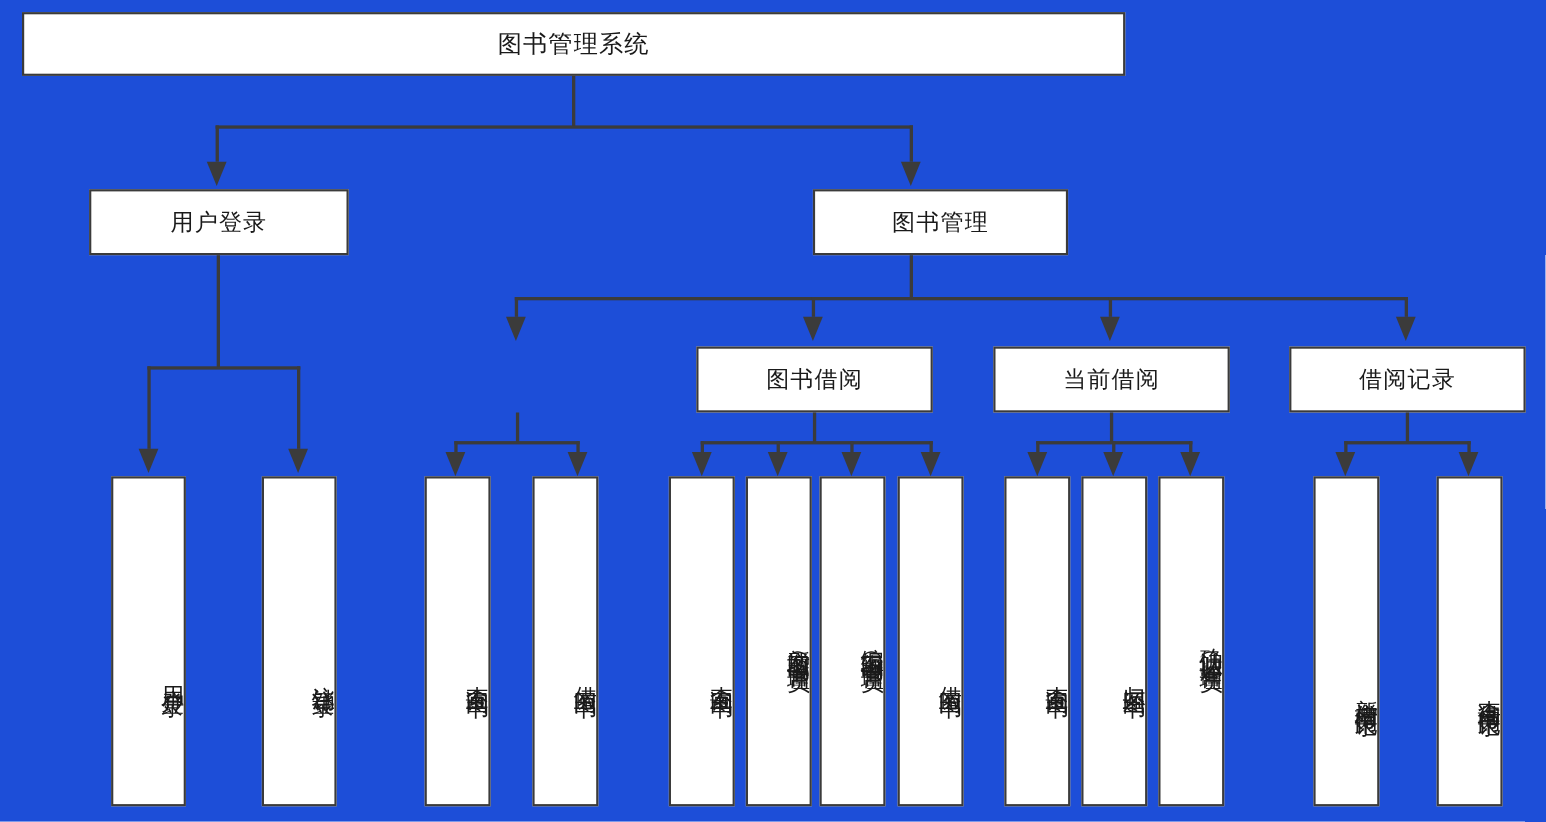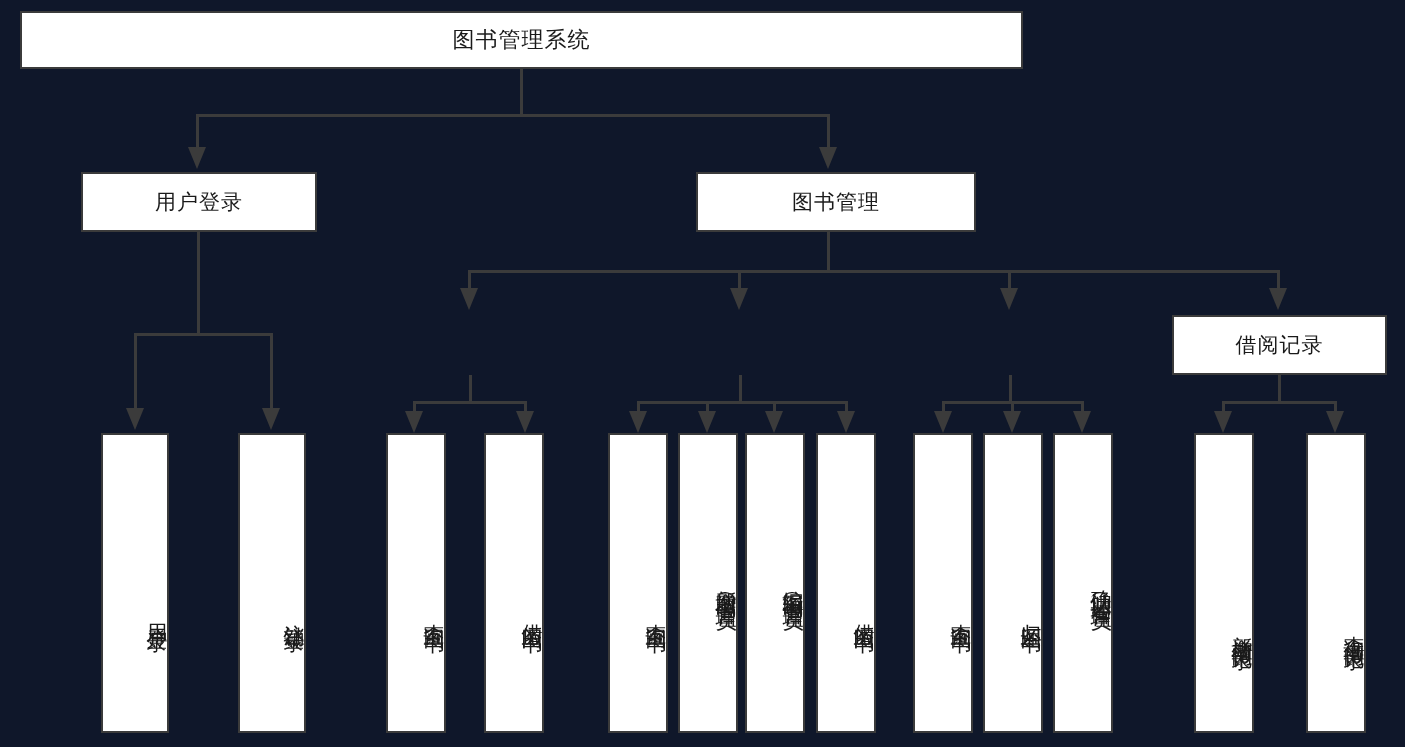--- a/index.html
+++ b/index.html
@@ -7,21 +7,21 @@
     padding: 0;
     background: #ffffff;
   }
   body {
     font-family: "DejaVu Sans", "Liberation Sans", sans-serif;
   }
   #canvas {
     position: relative;
     width: 1405px;
     height: 747px;
-    background: #0f172a;
+    background: #1d4ed8;
     overflow: hidden;
   }
   .node {
     position: absolute;
     box-sizing: border-box;
     border: 2px solid #3b3b3b;
     background: #ffffff;
     display: flex;
     align-items: center;
     justify-content: center;
@@ -91,21 +91,21 @@
   <div class="edge vline" style="left:196px; top:114px; width:3px; height:33px;"></div>
   <div class="arrow" style="left:188px; top:147px;"></div>
 
   <div class="edge vline" style="left:827px; top:114px; width:3px; height:33px;"></div>
   <div class="arrow" style="left:819px; top:147px;"></div>
 
   <div class="node h" style="left:81px; top:172px; width:236px; height:60px;">
     <span>用户登录</span>
   </div>
 
-  <div class="node h" style="left:696px; top:172px; width:280px; height:60px;">
+  <div class="node h" style="left:739px; top:172px; width:232px; height:60px;">
     <span>图书管理</span>
   </div>
 
   <div class="edge vline" style="left:197px; top:232px; width:3px; height:103px;"></div>
   <div class="edge hline" style="left:134px; top:333px; width:139px; height:3px;"></div>
   <div class="edge vline" style="left:134px; top:333px; width:3px; height:75px;"></div>
   <div class="arrow" style="left:126px; top:408px;"></div>
   <div class="edge vline" style="left:270px; top:333px; width:3px; height:75px;"></div>
   <div class="arrow" style="left:262px; top:408px;"></div>
 
@@ -113,20 +113,26 @@
   <div class="edge hline" style="left:468px; top:270px; width:812px; height:3px;"></div>
   <div class="edge vline" style="left:468px; top:270px; width:3px; height:18px;"></div>
   <div class="arrow" style="left:460px; top:288px;"></div>
   <div class="edge vline" style="left:738px; top:270px; width:3px; height:18px;"></div>
   <div class="arrow" style="left:730px; top:288px;"></div>
   <div class="edge vline" style="left:1008px; top:270px; width:3px; height:18px;"></div>
   <div class="arrow" style="left:1000px; top:288px;"></div>
   <div class="edge vline" style="left:1277px; top:270px; width:3px; height:18px;"></div>
   <div class="arrow" style="left:1269px; top:288px;"></div>
 
+  <div class="node h" style="left:633px; top:315px; width:215px; height:60px;">
+    <span>图书借阅</span>
+  </div>
+  <div class="node h" style="left:903px; top:315px; width:215px; height:60px;">
+    <span>当前借阅</span>
+  </div>
   <div class="node h" style="left:1172px; top:315px; width:215px; height:60px;">
     <span>借阅记录</span>
   </div>
 
   <div class="edge vline" style="left:469px; top:375px; width:3px; height:28px;"></div>
   <div class="edge hline" style="left:413px; top:401px; width:114px; height:3px;"></div>
   <div class="edge vline" style="left:413px; top:401px; width:3px; height:10px;"></div>
   <div class="arrow" style="left:405px; top:411px;"></div>
   <div class="edge vline" style="left:524px; top:401px; width:3px; height:10px;"></div>
   <div class="arrow" style="left:516px; top:411px;"></div>

